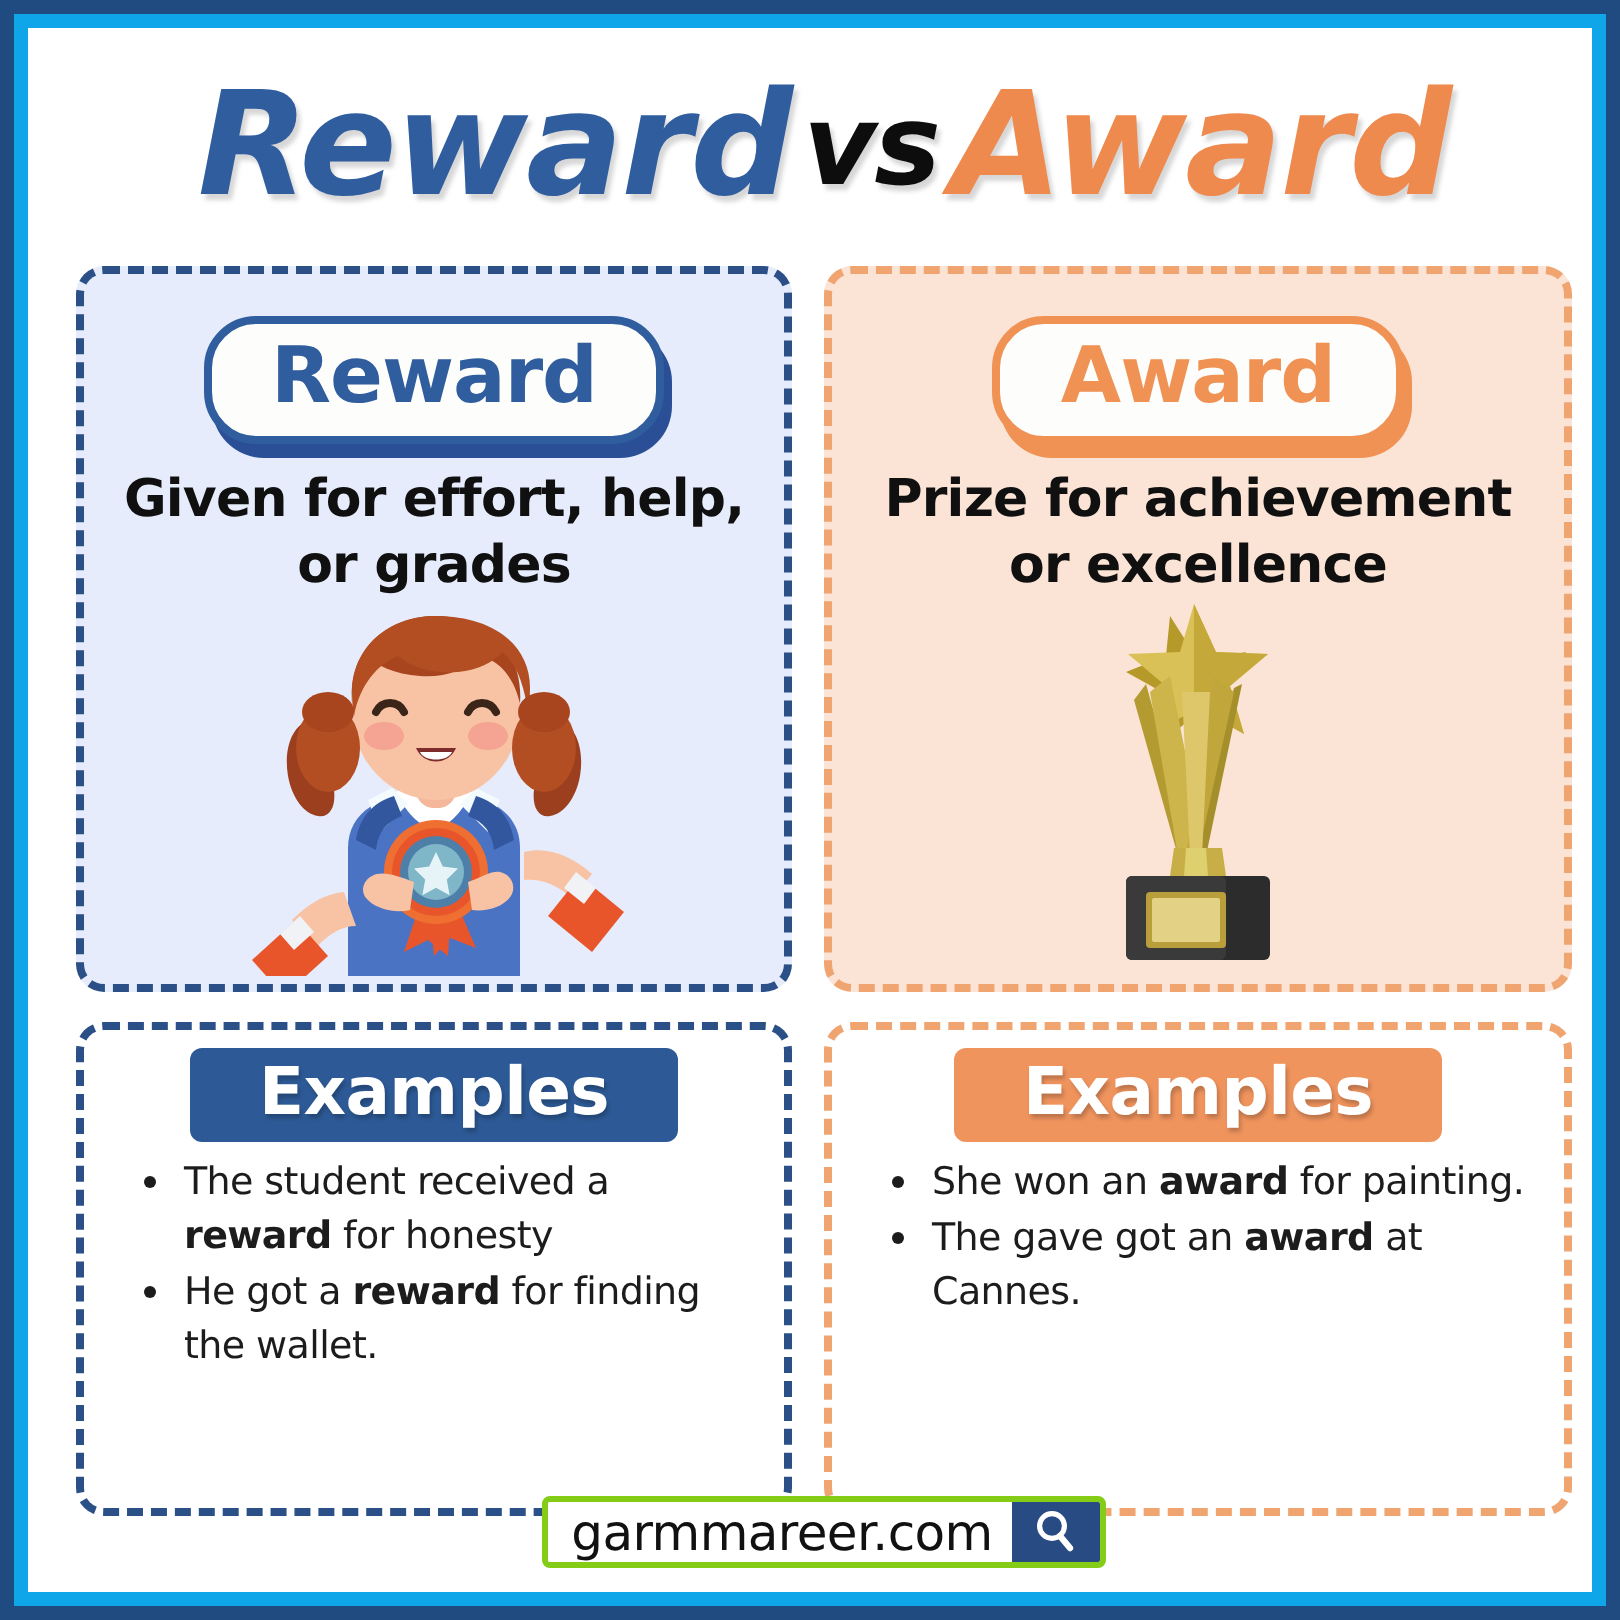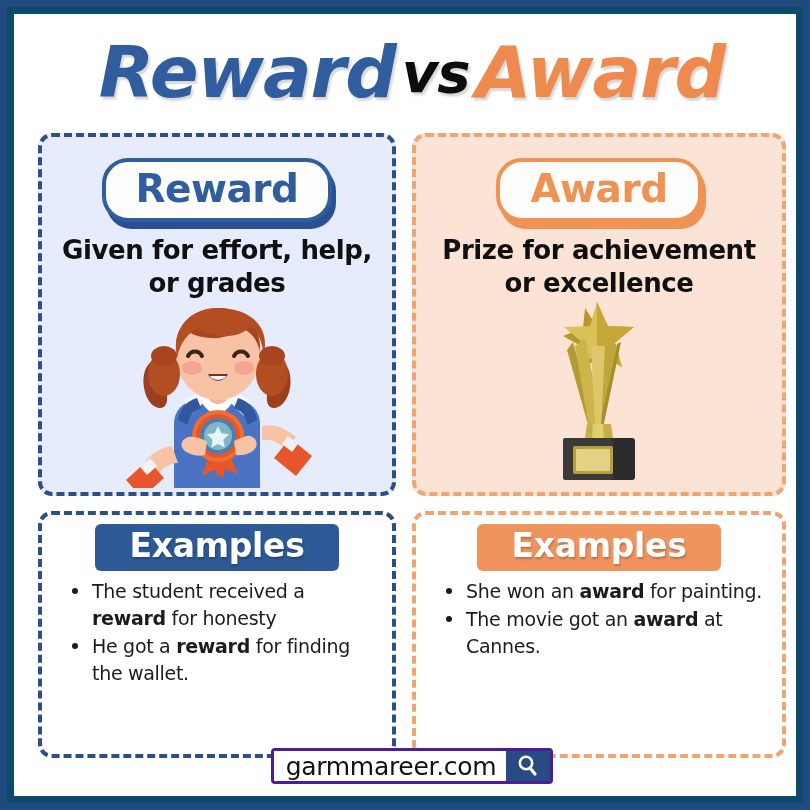--- a/index.html
+++ b/index.html
@@ -7,21 +7,21 @@
   body {
     font-family:"Liberation Sans", sans-serif;
     background:#ffffff;
     position:relative;
     overflow:hidden;
   }
   
   #frame {
     position:absolute; inset:0;
     border:7px solid #204b80;
-    background:#0c4a6e;
+    background:#0ea5e9;
   }
   #page {
     position:absolute;
     left:7px; top:7px; right:7px; bottom:7px;
     background:#ffffff;
   }
 
   
   #title-bar{
     position:absolute; left:0; top:22px; width:796px;
@@ -148,21 +148,21 @@
   ul.ex-list li b{ font-weight:bold; }
 
   
   #footer{
     position:absolute; left:0; bottom:12px; width:796px;
     text-align:center;
   }
   .searchbar{
     display:inline-flex;
     align-items:stretch;
-    border:3px solid #4c1d95;
+    border:3px solid #84cc16;
     border-radius:4px;
     overflow:hidden;
     background:#ffffff;
     height:36px;
   }
   .search-text{
     display:flex; align-items:center;
     padding:0 10px 0 12px;
     font-family:"DejaVu Sans", sans-serif;
     font-size:25px;
@@ -293,21 +293,21 @@
           <li><span>He got a </span><b>reward</b><span> for finding the wallet.</span></li>
         </ul>
     </div>
 
     <div class="card bot right org-card">
       <div class="ex-wrap">
         <span class="ex-badge org">Examples</span>
       </div>
       <ul class="ex-list" id="right-list">
           <li><span>She won an </span><b>award</b><span> for painting.</span></li>
-          <li><span>The movie got an </span><b>award</b><span> at Cannes.</span></li>
+          <li><span>The gave got an </span><b>award</b><span> at Cannes.</span></li>
         </ul>
     </div>
 
     <div id="footer">
       <div class="searchbar">
         <span class="search-text">garmmareer.com</span>
         <span class="search-btn">
           <svg width="26" height="26" viewBox="0 0 26 26" xmlns="http://www.w3.org/2000/svg">
             <circle cx="11" cy="10" r="6.2" fill="none" stroke="#ffffff" stroke-width="2.6"></circle>
             <line x1="15" y1="15" x2="20" y2="21" stroke="#ffffff" stroke-width="3.2" stroke-linecap="round"></line>

